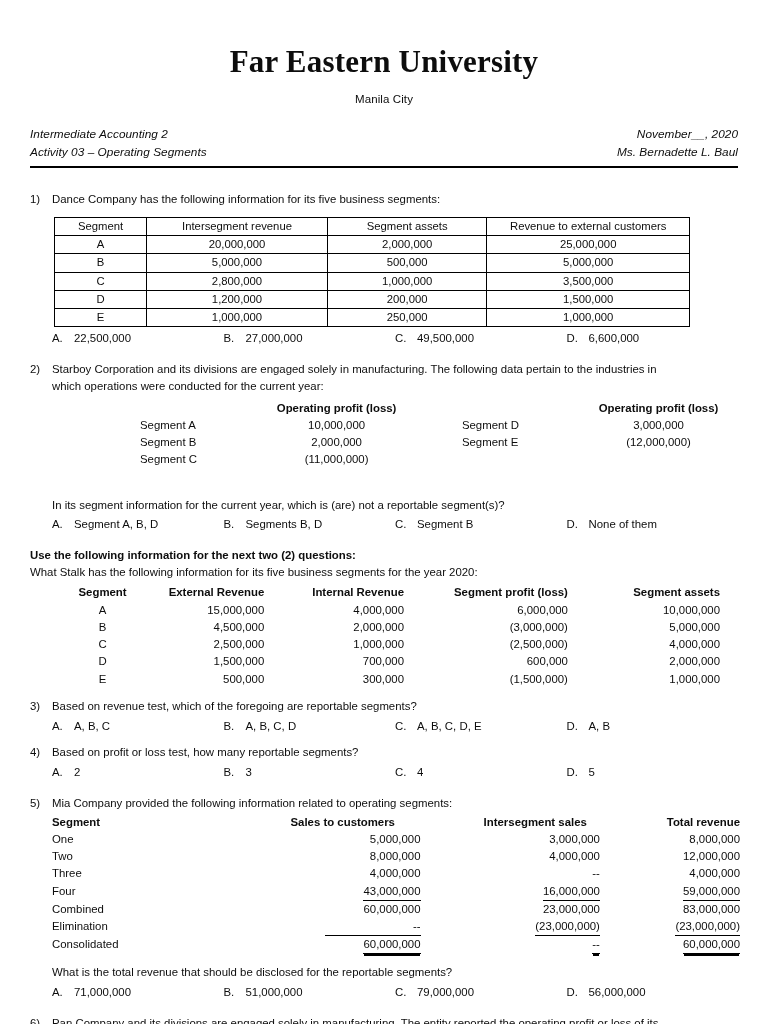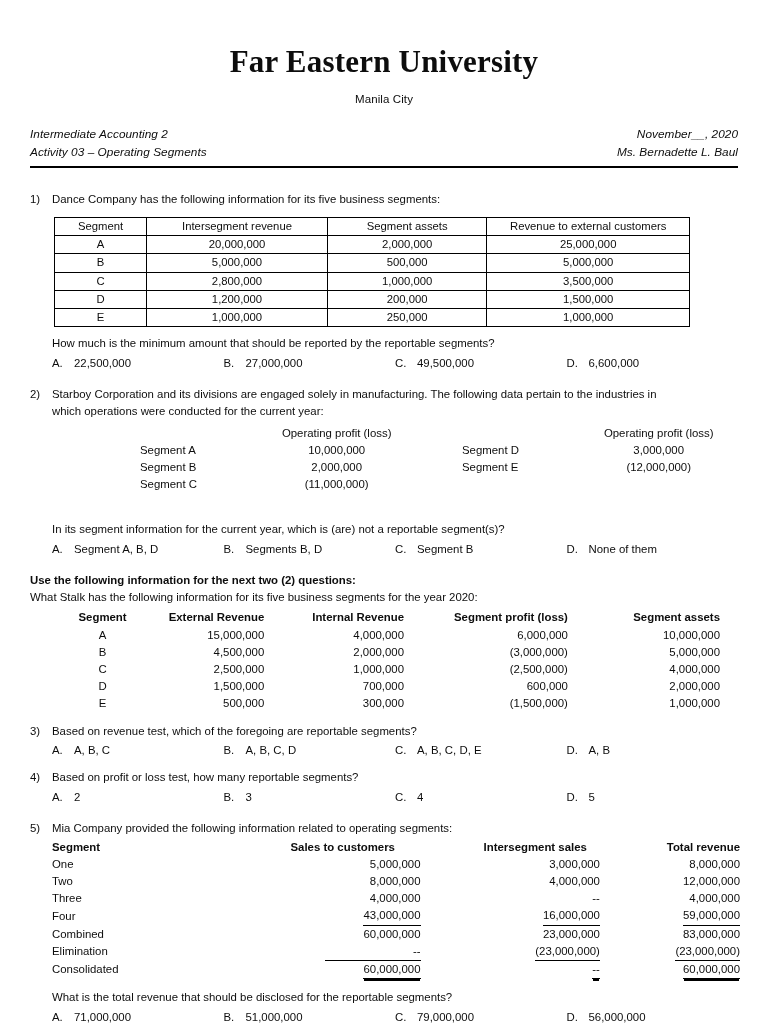--- a/index.html
+++ b/index.html
@@ -126,21 +126,21 @@
     font-weight: normal;
     white-space: nowrap;
   }
 
   
   .q2wrap { margin-left: 110px; margin-top: 5px; }
   .q2wrap table.plain { width: 600px; }
   .q2wrap .lbl { width: 118px; text-align: left; }
   .q2wrap .num { width: 165px; text-align: center; }
   .q2wrap .gap { width: 46px; }
-  .q2wrap .hdr { text-align: center; font-weight: normal; }
+  .q2wrap .hdr { text-align: center; font-weight: bold; }
 
   
   .q34wrap { margin-left: 34px; margin-top: 3px; }
   .q34wrap table.plain { width: 660px; }
   .q34wrap .hdr { font-weight: bold; text-align: center; padding-bottom: 1px; }
   .q34wrap .c-seg { width: 96px; text-align: center; }
   .q34wrap .c-num { width: 141px; text-align: right; padding-right: 26px; }
   .q34wrap .c-num2 { width: 128px; text-align: right; padding-right: 22px; }
   .q34wrap .c-num3 { width: 160px; text-align: right; padding-right: 36px; }
   .q34wrap .c-num4 { width: 135px; text-align: right; padding-right: 4px; }
@@ -231,21 +231,20 @@
           </tr>
           <tr>
             <td>E</td>
             <td>1,000,000</td>
             <td>250,000</td>
             <td>1,000,000</td>
           </tr>
         </tbody>
       </table>
 
-      <div class="indent mt8">How much is the minimum amount that should be reported by the reportable segments?</div>
       <div class="choices">
         <div class="choice">
           <span class="ltr">A.</span>
           <span class="val">22,500,000</span>
         </div>
         <div class="choice">
           <span class="ltr">B.</span>
           <span class="val">27,000,000</span>
         </div>
         <div class="choice">

